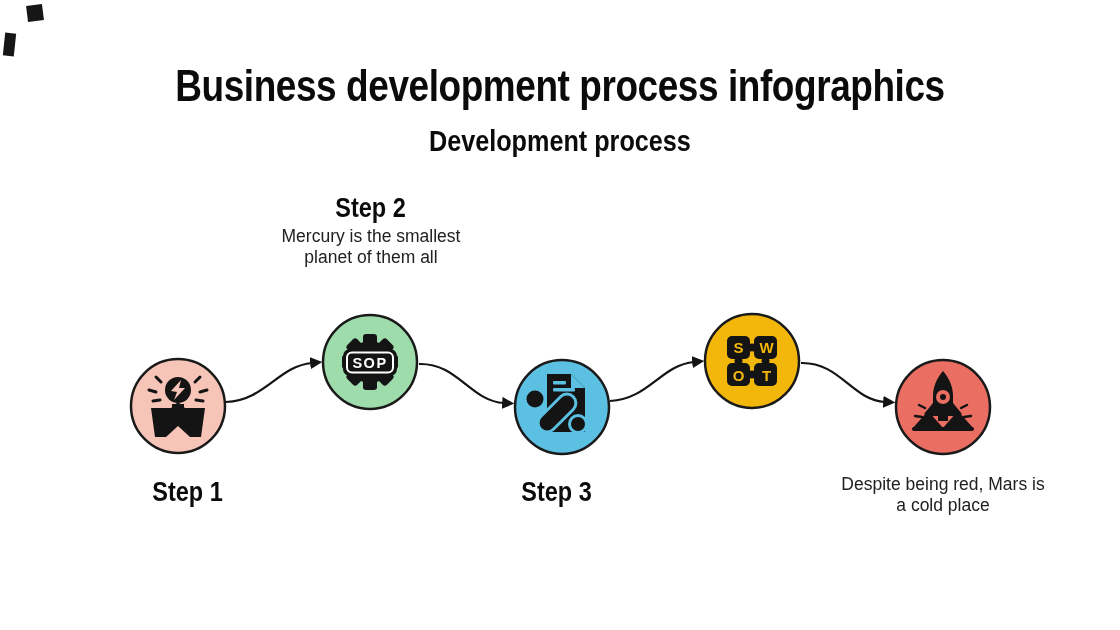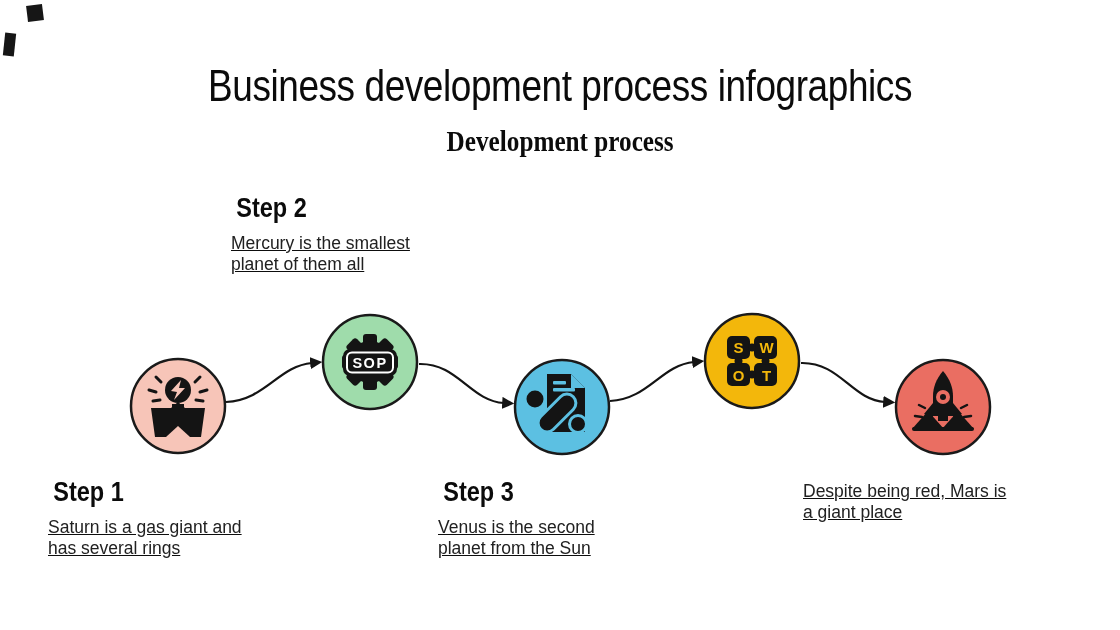--- a/index.html
+++ b/index.html
@@ -4,32 +4,32 @@
 <style>
   html,body{margin:0;padding:0;}
   body{
     width:1120px;height:630px;background:#ffffff;position:relative;overflow:hidden;
     font-family:"Liberation Sans", sans-serif;color:#0d0d0d;
   }
   .cond{display:inline-block;transform:scaleX(.84);transform-origin:center;white-space:nowrap;}
   .cond-sm{display:inline-block;transform:scaleX(.87);transform-origin:center;white-space:nowrap;}
   .title{
     position:absolute;left:0;top:62px;width:1120px;margin:0;text-align:center;
-    font-size:44px;font-weight:400;letter-spacing:-.5px;color:#0b0b0b;line-height:1.1;
+    font-size:44px;font-weight:700;letter-spacing:-.5px;color:#0b0b0b;line-height:1.1;
   }
   .subtitle{
     position:absolute;left:0;top:124px;width:1120px;margin:0;text-align:center;
-    font-size:30px;font-weight:700;color:#0b0b0b;line-height:1.1;font-family:Liberation Serif, serif;
+    font-size:30px;font-weight:700;color:#0b0b0b;line-height:1.1;
   }
-  .step-text{position:absolute;width:280px;text-align:left;text-decoration:underline;}
+  .step-text{position:absolute;width:280px;text-align:center;}
   .step-text.row-top{top:190px;}
   .step-text.row-bottom{top:474px;}
   .step-label{font-size:27px;font-weight:700;line-height:36px;color:#0b0b0b;}
   .step-desc{
-    margin-top:7px;font-size:17.5px;line-height:21px;color:#212121;
+    font-size:17.5px;line-height:21px;color:#212121;
     white-space:pre-line;font-weight:400;
   }
   .corner-mark{position:absolute;background:#161616;}
   .mark-a{left:27px;top:5px;width:16px;height:16px;transform:rotate(-7deg);}
   .mark-b{left:4px;top:33px;width:11px;height:23px;transform:rotate(6deg);}
   svg.flow{position:absolute;left:0;top:0;}
 </style>
 </head>
 <body>
 
@@ -146,35 +146,31 @@
       <circle cx="0" cy="-11" r="3" fill="#141414"></circle>
       <path d="M-31 21 L-15 3 L1 21 Z" fill="#141414"></path>
       <path d="M-1 21 L15 3 L31 21 Z" fill="#141414"></path>
       <rect x="-31" y="19" width="62" height="4" rx="2" fill="#141414"></rect>
     </g>
   </g>
 </svg>
 
 <div class="step-text row-bottom" style="left:48px">
   <div class="step-label"><span class="cond-sm">Step 1</span></div>
-  <div class="step-desc">Saturn is a gas giant and
-has several rings</div>
 </div>
 
 <div class="step-text row-top" style="left:231px">
   <div class="step-label"><span class="cond-sm">Step 2</span></div>
   <div class="step-desc">Mercury is the smallest
 planet of them all</div>
 </div>
 
-<div class="step-text row-bottom" style="left:438px">
+<div class="step-text row-bottom" style="left:417px">
   <div class="step-label"><span class="cond-sm">Step 3</span></div>
-  <div class="step-desc">Venus is the second
-planet from the Sun</div>
 </div>
 
 <div class="step-text row-top" style="left:611px">
 </div>
 
 <div class="step-text row-bottom" style="left:803px">
   <div class="step-desc">Despite being red, Mars is
-a giant place</div>
+a cold place</div>
 </div>
 
 </body></html>

